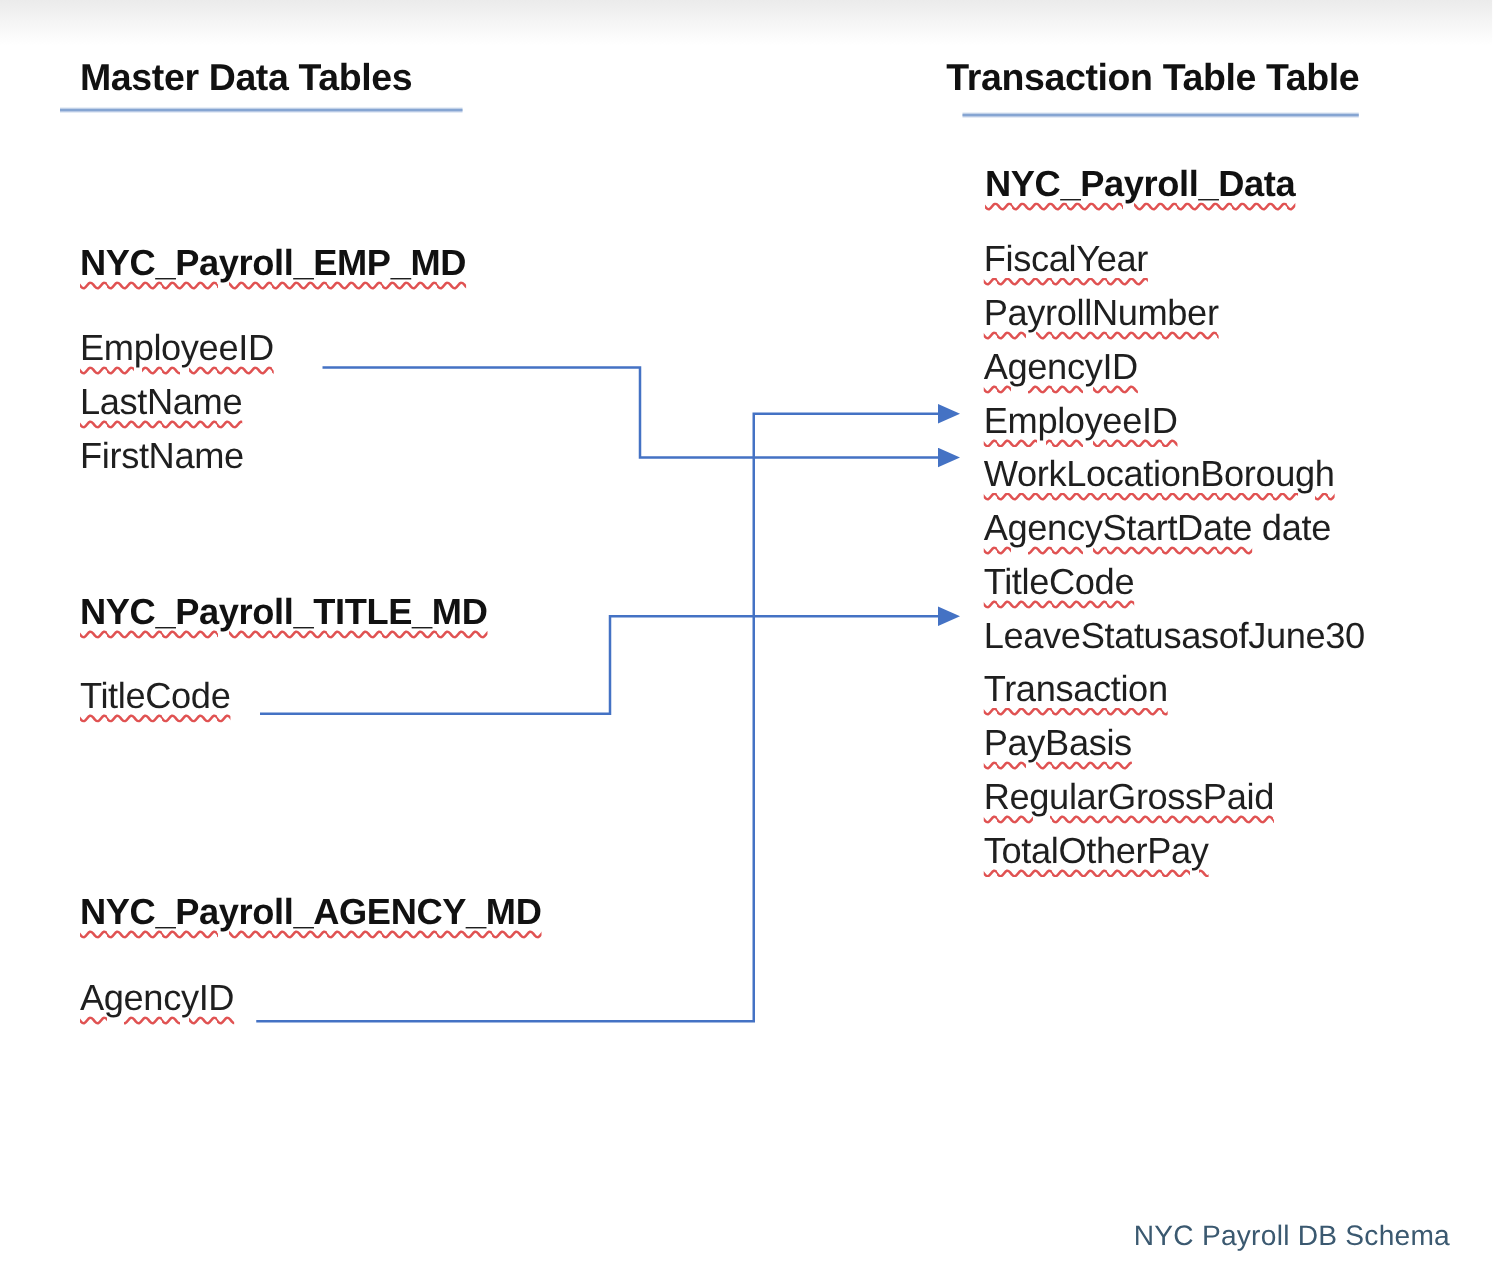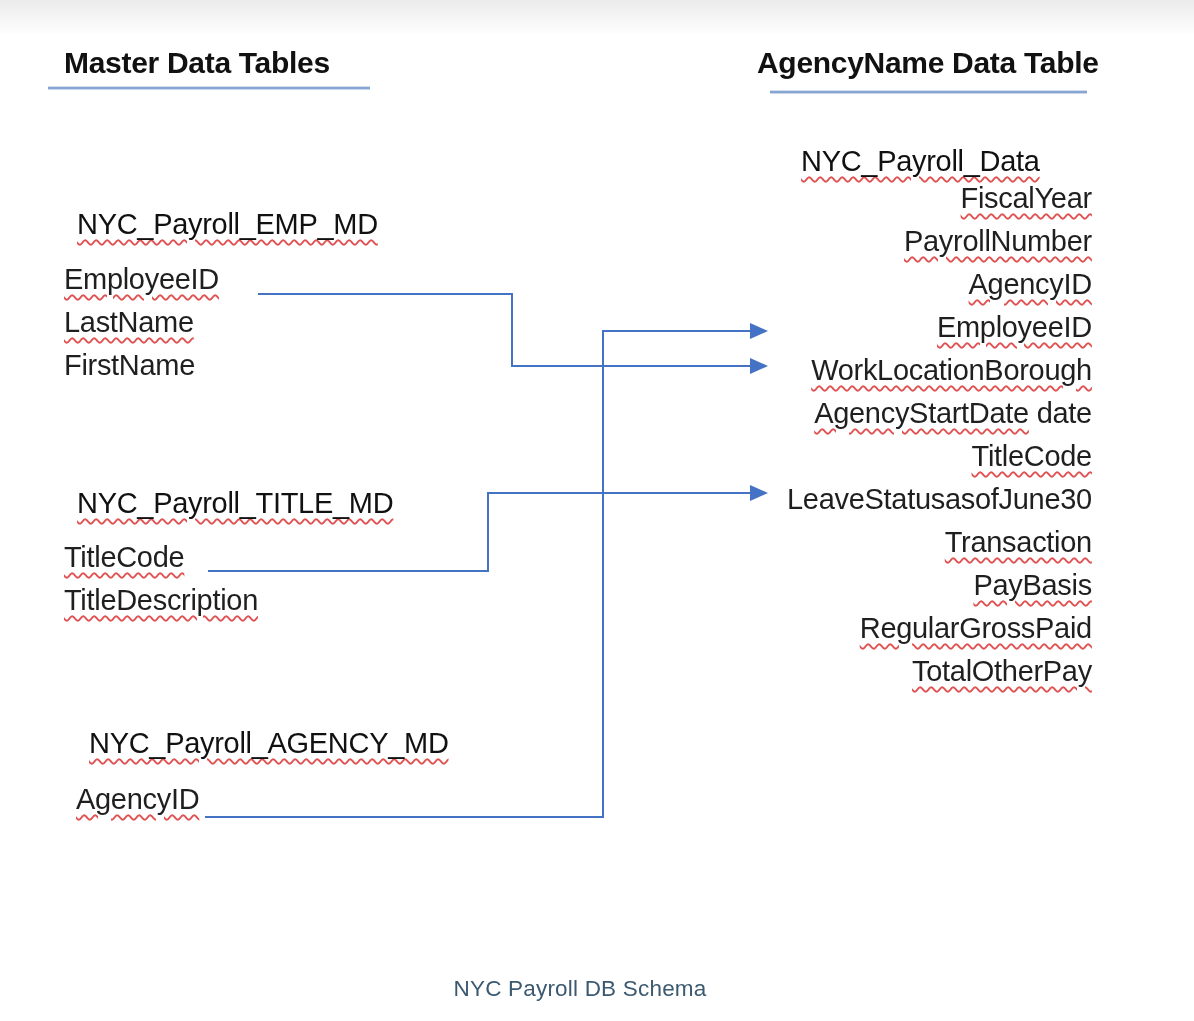--- a/index.html
+++ b/index.html
@@ -28,22 +28,22 @@
     font-size:30px;font-weight:700;letter-spacing:-0.3px;
     color:#111;white-space:nowrap;text-align:center;
   }
   .heading-rule{
     position:absolute;height:2px;
     background:var(--rule);
     box-shadow:0 1px 0 rgba(134,165,210,.45), 0 -1px 0 rgba(134,165,210,.35);
   }
   .db-table{position:absolute;}
   .tbl-name{
-    font-size:29px;font-weight:400;letter-spacing:-0.3px;
-    white-space:nowrap;margin:13px;color:#111;
+    font-size:29px;font-weight:700;letter-spacing:-0.3px;
+    white-space:nowrap;margin:0;color:#111;
   }
   .fields{position:absolute;left:0;}
   .field-row{
     height:43px;line-height:43px;
     font-size:29px;letter-spacing:-0.3px;
     white-space:nowrap;
   }
   .sq{
     text-decoration-line:underline;
     text-decoration-style:wavy;
@@ -54,65 +54,64 @@
   .suffix{text-decoration:none;}
   svg.connectors{
     position:absolute;left:0;top:0;width:1194px;height:1021px;
     pointer-events:none;
   }
   svg.connectors polyline{
     fill:none;stroke:var(--connector);stroke-width:2px;
   }
   .caption{
     position:absolute;left:0;top:976px;width:1160px;
-    text-align:center;
+    text-align:right;
     font-size:22.5px;color:var(--caption);
     letter-spacing:0.2px;
   }
   
   #t-emp   {left:64px; top:195px;}
   #t-emp    .fields{top:63px;}
   #t-title {left:64px; top:474px;}
   #t-title  .fields{top:62px;}
-  #t-agency{left:76px; top:714px;}
+  #t-agency{left:64px; top:714px;}
   #t-agency .fields{top:64px;}
   #t-payroll{left:788px; top:132px;}
-  #t-payroll .fields{top:45px; left:-1px;text-align:right;}
+  #t-payroll .fields{top:55px; left:-1px;}
   
   #h-master{left:64px; top:46px;}
   #r-master{left:48px; top:87px; width:322px;}
   #h-trans {left:757px; top:46px;}
   #r-trans {left:770px; top:91px; width:317px;}
 </style>
 </head>
 <body>
 
 <div class="stage">
   <div class="top-fade"></div>
 
   <div class="col-heading" id="h-master">Master Data Tables</div>
   <div class="heading-rule" id="r-master"></div>
 
-  <div class="col-heading" id="h-trans">AgencyName Data Table</div>
+  <div class="col-heading" id="h-trans">Transaction Table Table</div>
   <div class="heading-rule" id="r-trans"></div>
 
   <div class="db-table" id="t-emp">
     <div class="tbl-name sq">NYC_Payroll_EMP_MD</div>
     <div class="fields">
         <div class="field-row"><span class="sq">EmployeeID</span></div>
         <div class="field-row"><span class="sq">LastName</span></div>
         <div class="field-row"><span>FirstName</span></div>
       </div>
   </div>
 
   <div class="db-table" id="t-title">
     <div class="tbl-name sq">NYC_Payroll_TITLE_MD</div>
     <div class="fields">
         <div class="field-row"><span class="sq">TitleCode</span></div>
-        <div class="field-row"><span class="sq">TitleDescription</span></div>
       </div>
   </div>
 
   <div class="db-table" id="t-agency">
     <div class="tbl-name sq">NYC_Payroll_AGENCY_MD</div>
     <div class="fields">
         <div class="field-row"><span class="sq">AgencyID</span></div>
       </div>
   </div>
 

